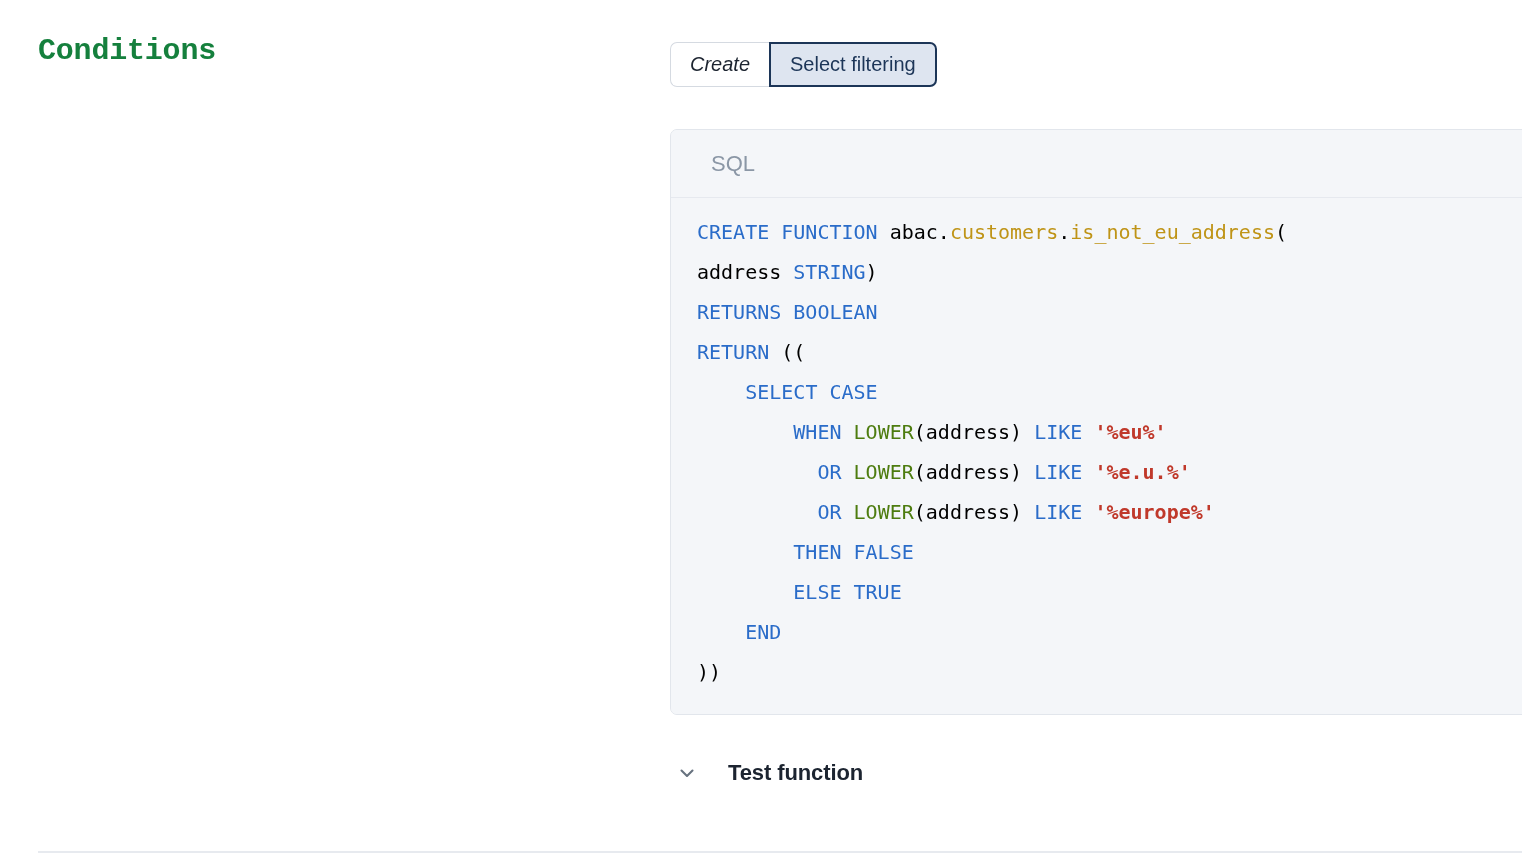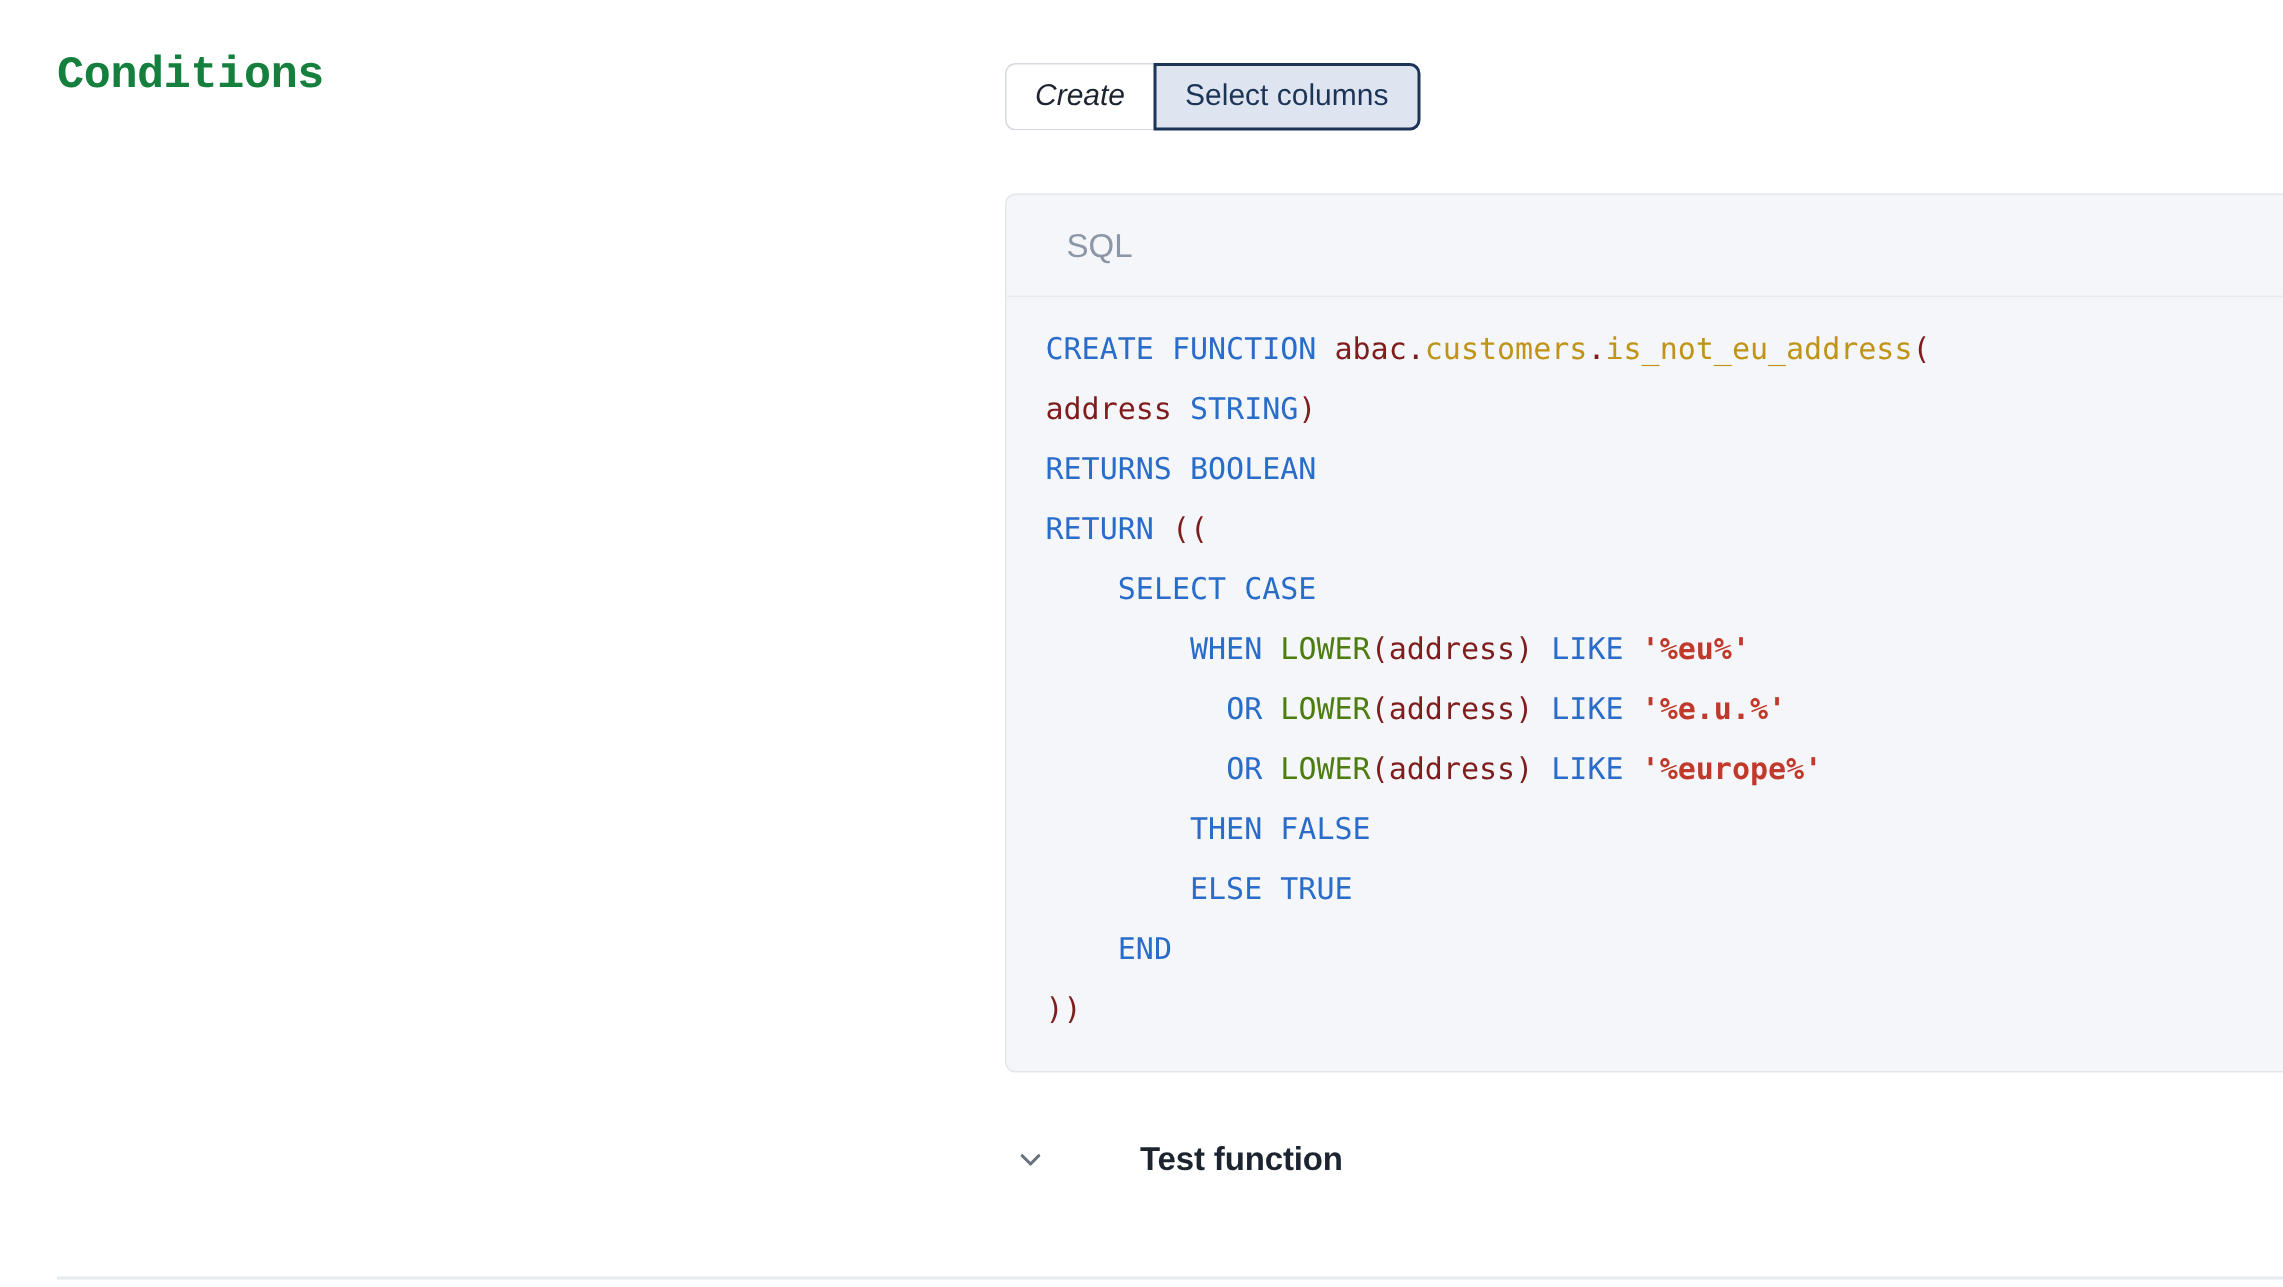--- a/index.html
+++ b/index.html
@@ -131,32 +131,31 @@
     font-size: 20px;
     line-height: 40px;
     white-space: pre;
     color: #3b3f45;
     background: #f4f6f9;
   }
   .tok-kw    { color: #2a6cc9; }
   .tok-str   { color: #c0392b; font-weight: bold; }
   .tok-fn    { color: #4d7c0f; }
   .tok-ident { color: #bf9417; }
-  .tok-plain { color: #7f1d1d; }
+  .tok-plain { color: #000000; }
 
   
   .test-fn {
     position: absolute;
     left: 4px;
     top: 748px;
     display: flex;
     align-items: center;
     height: 50px;
     cursor: pointer;
-    gap: 32px;
   }
   .chev {
     width: 26px;
     height: 26px;
     display: flex;
     align-items: center;
     justify-content: center;
     color: #67727f;
     margin-right: 28px;
   }
@@ -181,21 +180,21 @@
 <body>
 
 <div class="left-col">
   <h1 class="page-title">Conditions</h1>
 </div>
 
 <div class="right-col">
 
   <div class="segmented">
     <button class="seg-btn first">Create</button>
-    <button class="seg-btn last selected">Select columns</button>
+    <button class="seg-btn last selected">Select filtering</button>
   </div>
 
   <div class="code-card">
     <div class="code-header">
       <span class="code-header-lang">SQL</span>
     </div>
     <div class="code-body"><div><span class="tok-kw">CREATE FUNCTION </span><span class="tok-plain">abac</span><span class="tok-plain">.</span><span class="tok-ident">customers</span><span class="tok-plain">.</span><span class="tok-ident">is_not_eu_address</span><span class="tok-plain">(</span></div><div><span class="tok-plain">address </span><span class="tok-kw">STRING</span><span class="tok-plain">)</span></div><div><span class="tok-kw">RETURNS BOOLEAN</span></div><div><span class="tok-kw">RETURN</span><span class="tok-plain"> ((</span></div><div><span class="tok-plain">    </span><span class="tok-kw">SELECT CASE</span></div><div><span class="tok-plain">        </span><span class="tok-kw">WHEN </span><span class="tok-fn">LOWER</span><span class="tok-plain">(address) </span><span class="tok-kw">LIKE </span><span class="tok-str">'%eu%'</span></div><div><span class="tok-plain">          </span><span class="tok-kw">OR </span><span class="tok-fn">LOWER</span><span class="tok-plain">(address) </span><span class="tok-kw">LIKE </span><span class="tok-str">'%e.u.%'</span></div><div><span class="tok-plain">          </span><span class="tok-kw">OR </span><span class="tok-fn">LOWER</span><span class="tok-plain">(address) </span><span class="tok-kw">LIKE </span><span class="tok-str">'%europe%'</span></div><div><span class="tok-plain">        </span><span class="tok-kw">THEN FALSE</span></div><div><span class="tok-plain">        </span><span class="tok-kw">ELSE TRUE</span></div><div><span class="tok-plain">    </span><span class="tok-kw">END</span></div><div><span class="tok-plain">))</span></div></div>
   </div>
 
   <div class="test-fn">

